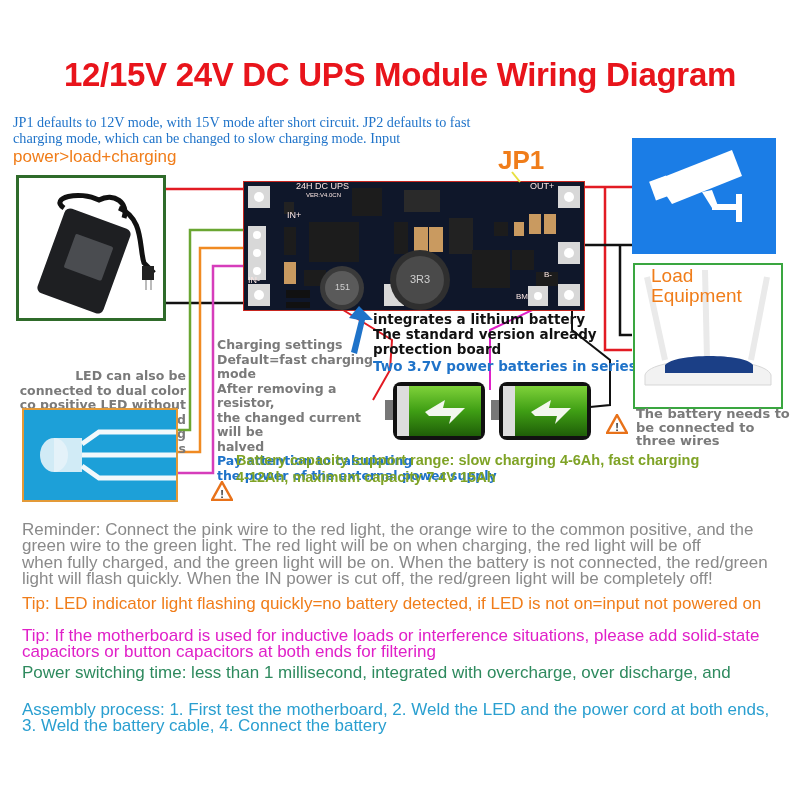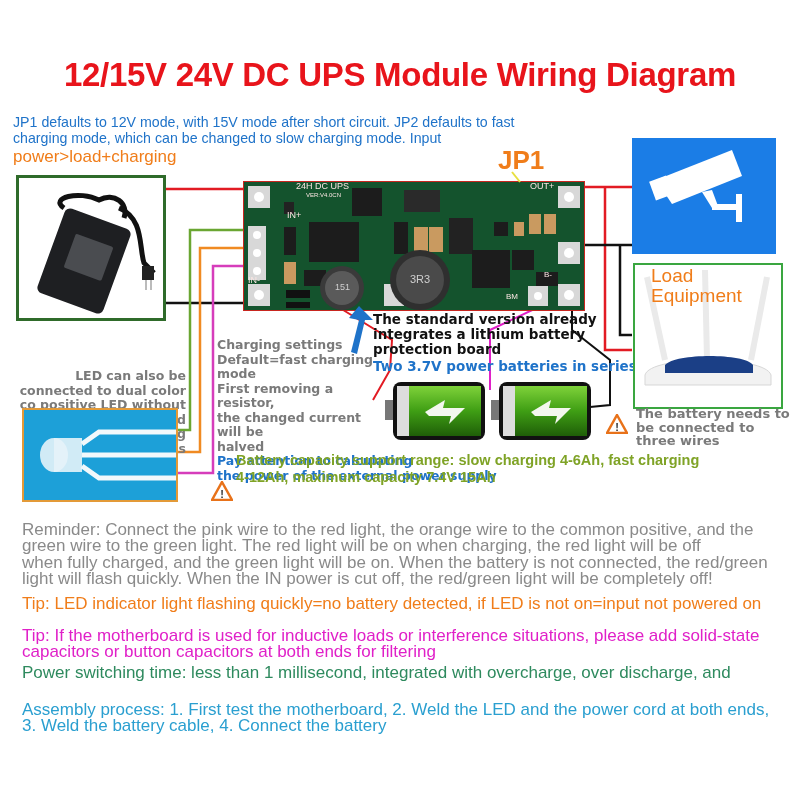--- a/index.html
+++ b/index.html
@@ -1,19 +1,19 @@
 <!DOCTYPE html>
 <html><head>
 <meta charset="utf-8">
 <style>
   html, body { margin:0; padding:0; background:#ffffff; }
   body { width:800px; height:800px; position:relative; overflow:hidden; font-family:"Liberation Sans", sans-serif; }
   .abs { position:absolute; }
   .title { left:0; top:56px; width:800px; text-align:center; color:#e8141b; font-weight:bold; font-size:33px; letter-spacing:-0.3px; font-family:"Liberation Sans", sans-serif; }
-  .intro { left:13px; top:114px; width:600px; color:#1f73c9; font-size:14.2px; line-height:16px; font-family:Liberation Sans, sans-serif; }
+  .intro { left:13px; top:114px; width:600px; color:#1f73c9; font-size:14.2px; line-height:16px; font-family:Liberation Serif, serif; }
   .flow { left:13px; top:147px; color:#f07d1a; font-size:17px; font-family:"Liberation Sans", sans-serif; }
   .jp1 { left:498px; top:145px; color:#f07d1a; font-size:26px; font-weight:bold; font-family:"Liberation Sans", sans-serif; }
   .grey { color:#7a7a7a; font-weight:bold; font-family:"DejaVu Sans", sans-serif; }
   .led-note { left:0; top:328px; width:186px; text-align:right; font-size:12.5px; line-height:14.5px;margin-top:41px; }
   .charge-note { left:217px; top:338px; width:160px; font-size:12.5px; line-height:14.5px; }
   .charge-note .blue { color:#1f73c9; }
   .std-note { left:373px; top:312px; width:240px; color:#111; font-weight:bold; font-size:13.5px; line-height:15px; font-family:"DejaVu Sans", sans-serif; }
   .series-note { left:373px; top:358px; color:#1f73c9; font-weight:bold; font-size:13.5px; font-family:"DejaVu Sans", sans-serif; }
   .battery-wire-note { left:636px; top:407px; width:160px; font-size:13px; line-height:13.5px; }
   .capacity { left:236px; top:452px; width:520px; color:#7fa326; font-weight:bold; font-size:14.5px; line-height:17px; font-family:"Liberation Sans", sans-serif; }
@@ -22,21 +22,21 @@
   .tip1 { top:596px; color:#f07d1a; }
   .tip2 { top:628px; color:#e020c8; }
   .power { top:665px; color:#2e8a5e; }
   .assembly { top:702px; color:#2a9fd0; }
   .box-green { border:3px solid #2f6b2a; background:#fff; }
   .cam-box { left:632px; top:138px; width:144px; height:116px; background:#1b7de6; }
   .load-box { left:633px; top:263px; width:146px; height:142px; border:2px solid #3aa640; background:#fff; }
   .load-label { left:651px; top:266px; color:#f07d1a; font-size:19px; line-height:20px; font-family:"Liberation Sans", sans-serif; }
   .adapter-box { left:16px; top:175px; width:144px; height:140px; }
   .led-box { left:22px; top:408px; width:152px; height:90px; background:#1da0d8; border:2px solid #e39a38; }
-  .pcb { left:243px; top:181px; width:340px; height:128px; background:#14532d; border:1px solid #c8261f; }
+  .pcb { left:243px; top:181px; width:340px; height:128px; background:#0f172a; border:1px solid #c8261f; }
   .warn { width:22px; height:20px; }
 </style>
 </head>
 <body>
 
 <div class="abs title">12/15V 24V DC UPS Module Wiring Diagram</div>
 
 <div class="abs intro">
   <div>JP1 defaults to 12V mode, with 15V mode after short circuit. JP2 defaults to fast</div>
   <div>charging mode, which can be changed to slow charging mode. Input</div>
@@ -143,47 +143,47 @@
     <rect x="292" y="90" width="22" height="14" fill="#1c1c1c"></rect>
     <rect x="250" y="40" width="14" height="14" fill="#1c1c1c"></rect>
     <text x="55" y="40" font-size="8" fill="#f3d1cc" font-family="Liberation Sans, sans-serif" transform="rotate(-90 55 40)"></text>
   </svg>
   <div class="abs" style="left:52px;top:-1px;color:#fbe6e3;font-size:9px;">24H DC UPS</div>
   <div class="abs" style="left:62px;top:10px;color:#fbe6e3;font-size:6px;">VER:V4.0CN</div>
   <div class="abs" style="left:4px;top:28px;color:#fbe6e3;font-size:9px;padding-left:39px;">IN+</div>
   <div class="abs" style="left:4px;top:93px;color:#fbe6e3;font-size:9px;">IN-</div>
   <div class="abs" style="left:286px;top:-1px;color:#fbe6e3;font-size:9px;">OUT+</div>
   <div class="abs" style="left:300px;top:88px;color:#fbe6e3;font-size:8px;">B-</div>
-  <div class="abs" style="left:262px;top:110px;color:#fbe6e3;font-size:8px;text-align:right;">BM</div>
+  <div class="abs" style="left:272px;top:110px;color:#fbe6e3;font-size:8px;text-align:right;">BM</div>
   <div class="abs" style="left:91px;top:100px;color:#cfcfcf;font-size:9px;">151</div>
   <div class="abs" style="left:166px;top:91px;color:#cfcfcf;font-size:11px;">3R3</div>
 </div>
 
 <svg class="abs" style="left:510px;top:170px;" width="14" height="14">
   <line x1="2" y1="2" x2="10" y2="12" stroke="#e8e040" stroke-width="2"></line>
 </svg>
 
 <svg class="abs" style="left:345px;top:306px;" width="30" height="50">
   <polygon points="14,0 28,14 20,14 12,48 6,46 14,14 4,12" fill="#1f73c9"></polygon>
 </svg>
 
 <div class="abs grey charge-note">
   <div>Charging settings</div>
   <div>Default=fast charging</div>
   <div>mode</div>
-  <div>First removing a resistor,</div>
+  <div>After removing a resistor,</div>
   <div>the changed current will be</div>
   <div>halved</div>
   <div class="blue" style="white-space:nowrap">Pay attention to calculating</div>
   <div class="blue" style="white-space:nowrap">the power of the external power supply</div>
 </div>
 
 <div class="abs std-note">
+  <div>integrates a lithium battery</div>
   <div>The standard version already</div>
-  <div>integrates a lithium battery</div>
   <div>protection board</div>
 </div>
 <div class="abs series-note">Two 3.7V power batteries in series</div>
 
 <svg class="abs" style="left:385px;top:378px;" width="210" height="66">
   <defs>
     <linearGradient id="bg" x1="0" y1="0" x2="0" y2="1">
       <stop offset="0" stop-color="#7fd23a"></stop>
         <stop offset="0.5" stop-color="#3f9e14"></stop>
         <stop offset="1" stop-color="#1f5e08"></stop>

